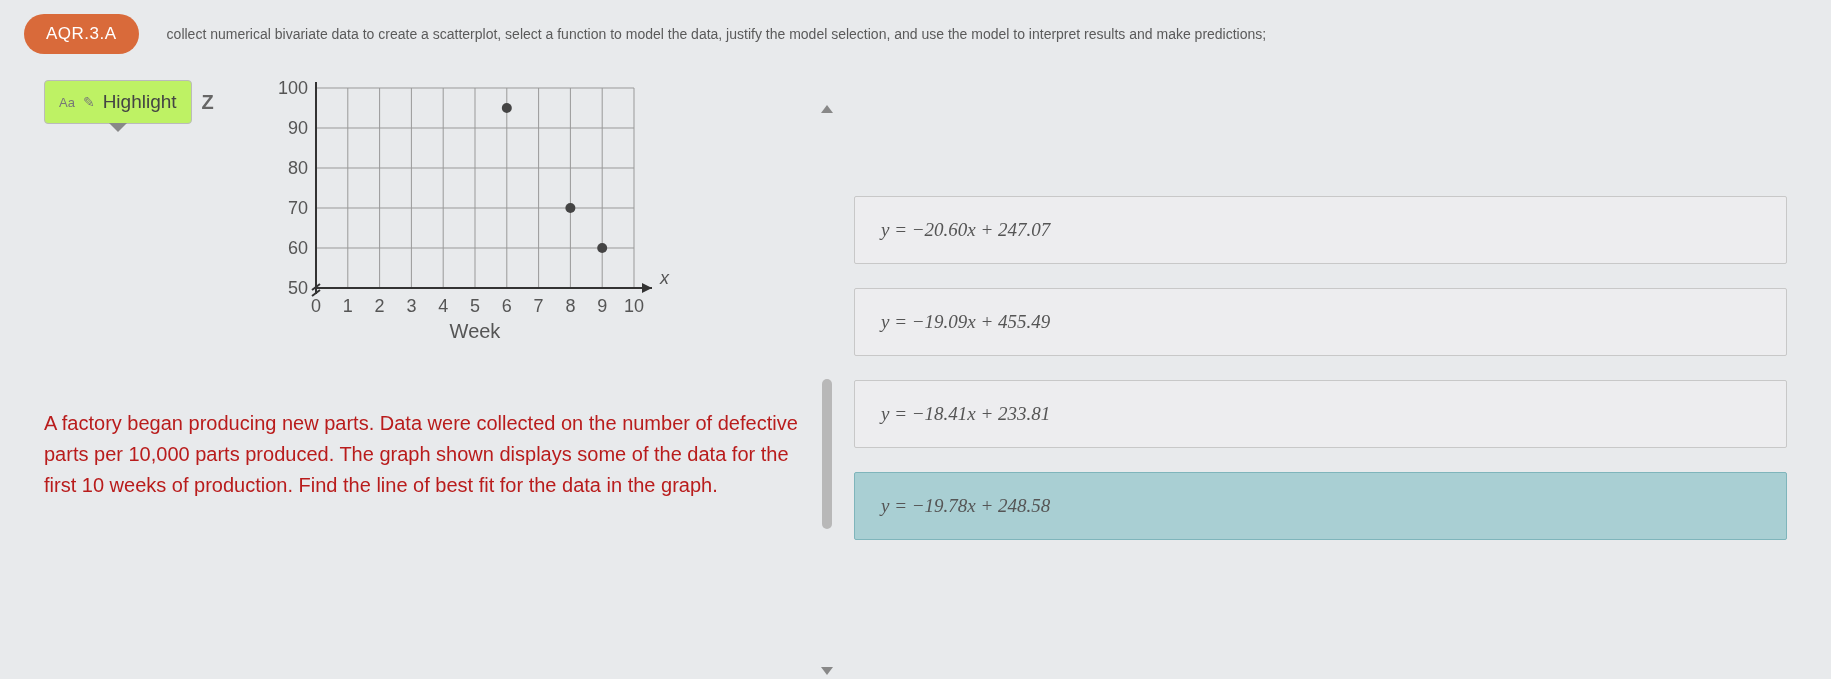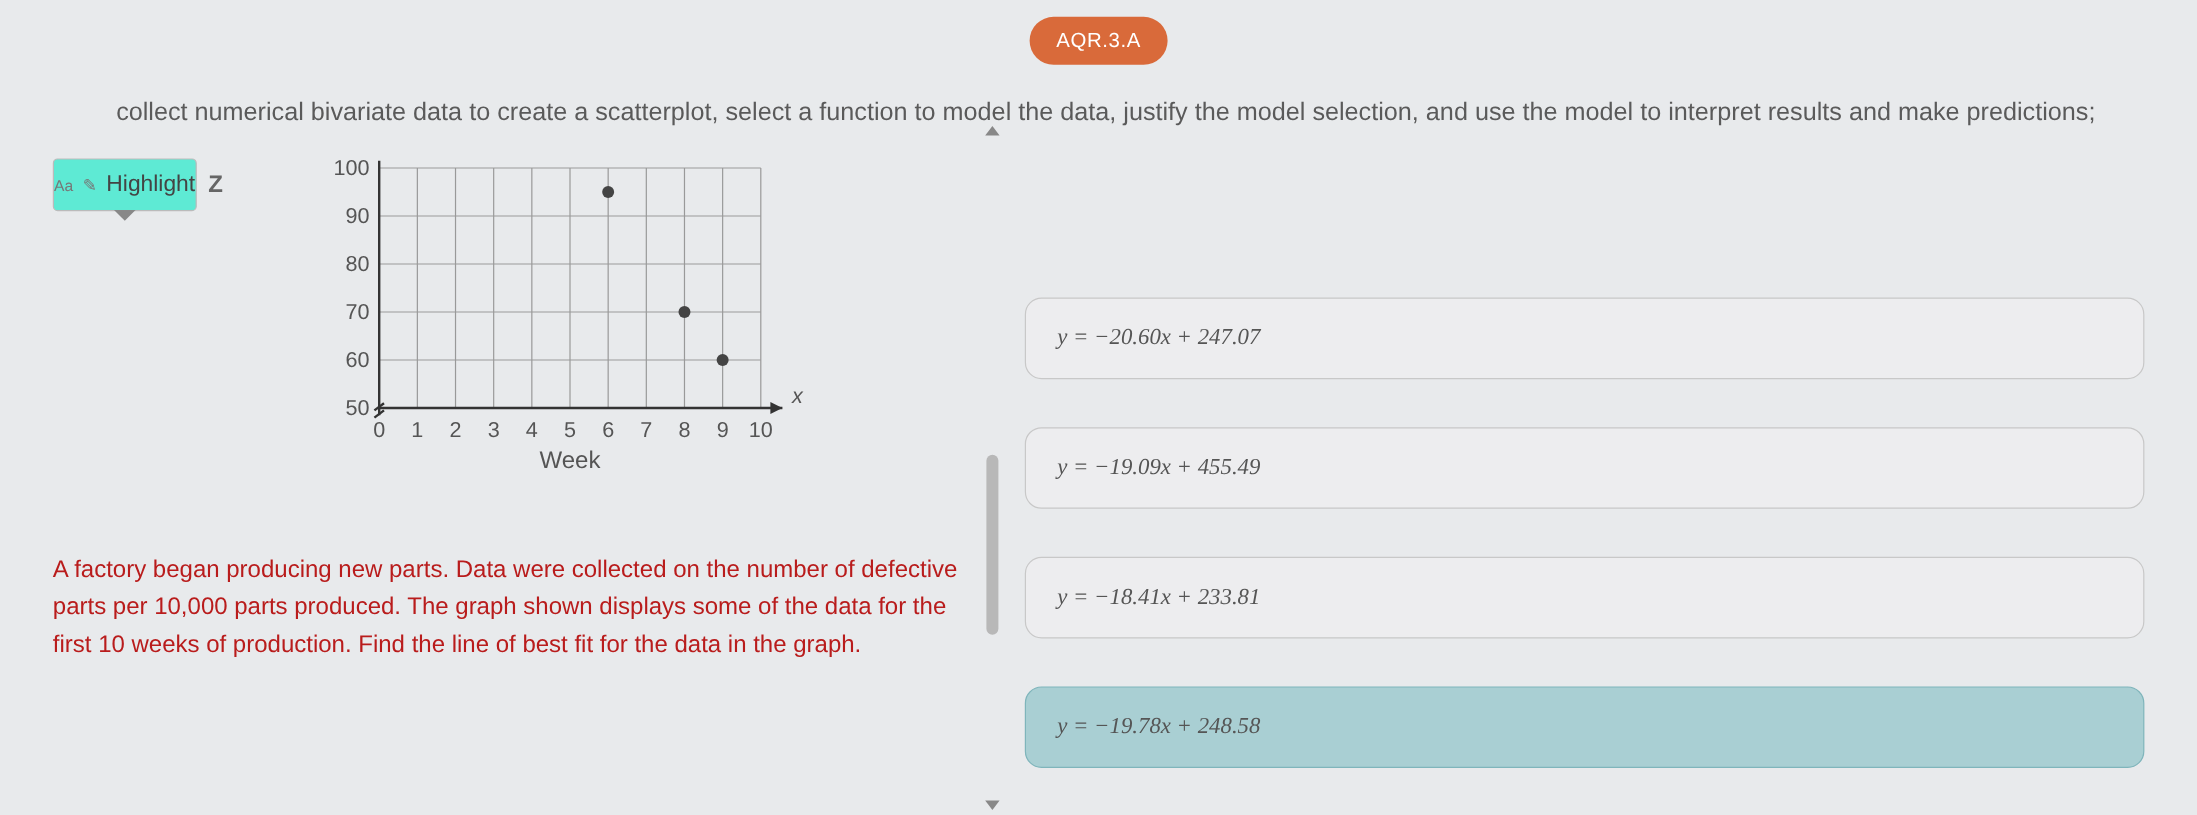--- a/index.html
+++ b/index.html
@@ -9,50 +9,48 @@
   width: 1831px;
   height: 679px;
   overflow: hidden;
   color: #555;
 }
 .header-row {
   display: flex;
   align-items: center;
   padding: 14px 24px;
   gap: 28px;
-  flex-direction: column;
 }
 .badge {
   background: #d96a3a;
   color: #fff;
   border-radius: 20px;
   padding: 10px 22px;
   font-size: 17px;
   font-weight: 500;
   letter-spacing: 0.5px;
 }
 .standard-text {
-  font-size: 21px;
+  font-size: 14px;
   color: #5a5a5a;
   flex: 1;
-  margin-left: 12px;
 }
 .tool-row {
   padding: 12px 44px;
   display: flex;
   align-items: center;
 }
 .highlight-btn {
   display: flex;
   align-items: center;
   gap: 8px;
-  background: #5eead4;
+  background: #bef264;
   border: 1px solid #bbb;
   border-radius: 4px;
-  padding: 10px 0;
+  padding: 10px 14px;
   font-size: 19px;
   color: #444;
   position: relative;
 }
 .highlight-btn .aa {
   font-size: 13px;
   color: #777;
 }
 .highlight-btn .pencil { font-size: 14px; color:#777; }
 .highlight-btn::after {
@@ -93,23 +91,23 @@
   margin-top: 60px;
   font-size: 20px;
   line-height: 1.55;
   color: #b91c1c;
   max-width: 760px;
 }
 
 
 .answer {
   border: 1px solid #c8c8c8;
-  border-radius: 14px;
+  border-radius: 2px;
   padding: 22px 26px;
-  margin-bottom: 40px;
+  margin-bottom: 24px;
   font-size: 19px;
   color: #555;
   background: #ededef;
   cursor: pointer;
   font-style: italic;
   font-family: Georgia, 'Times New Roman', serif;
 }
 .answer.selected {
   background: #a9cfd3;
   border-color: #7fb5bb;

